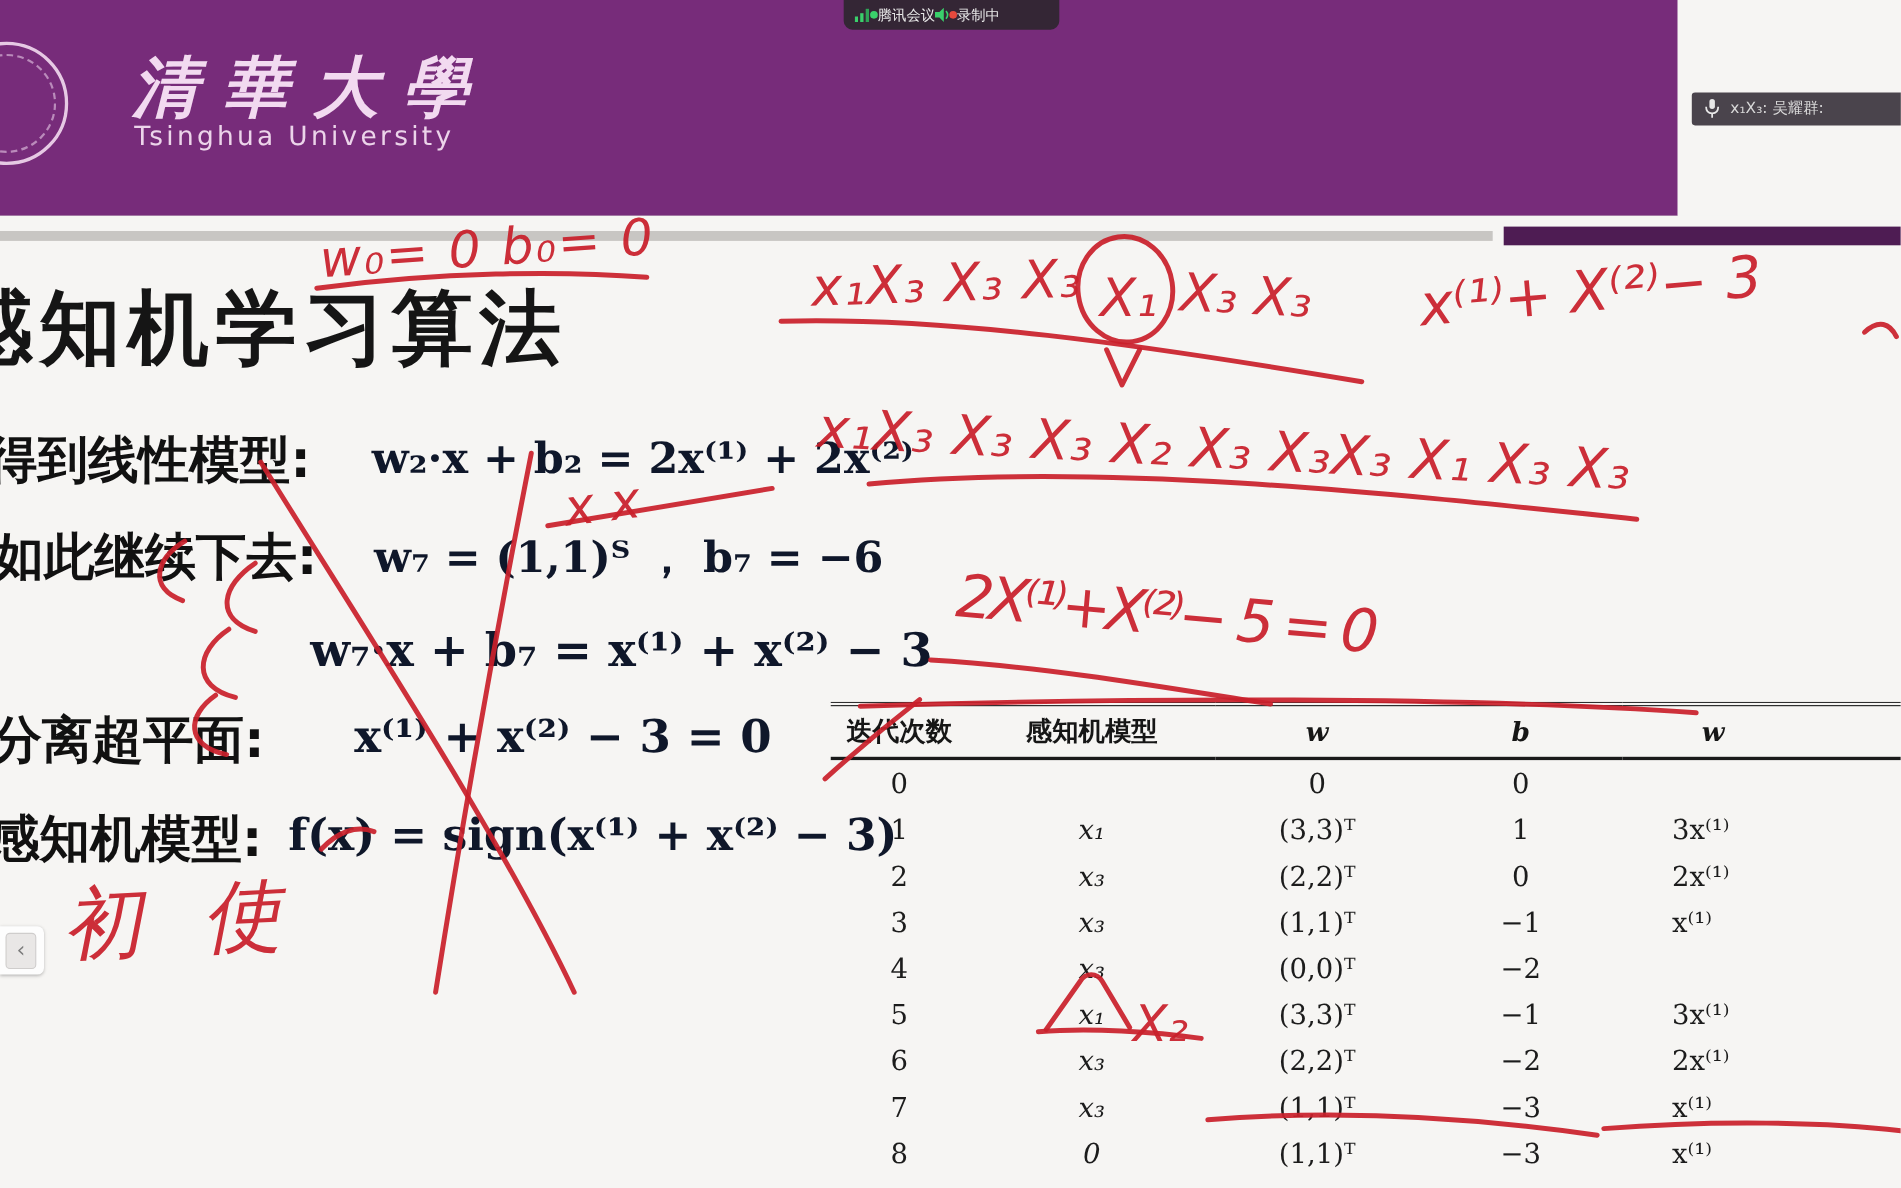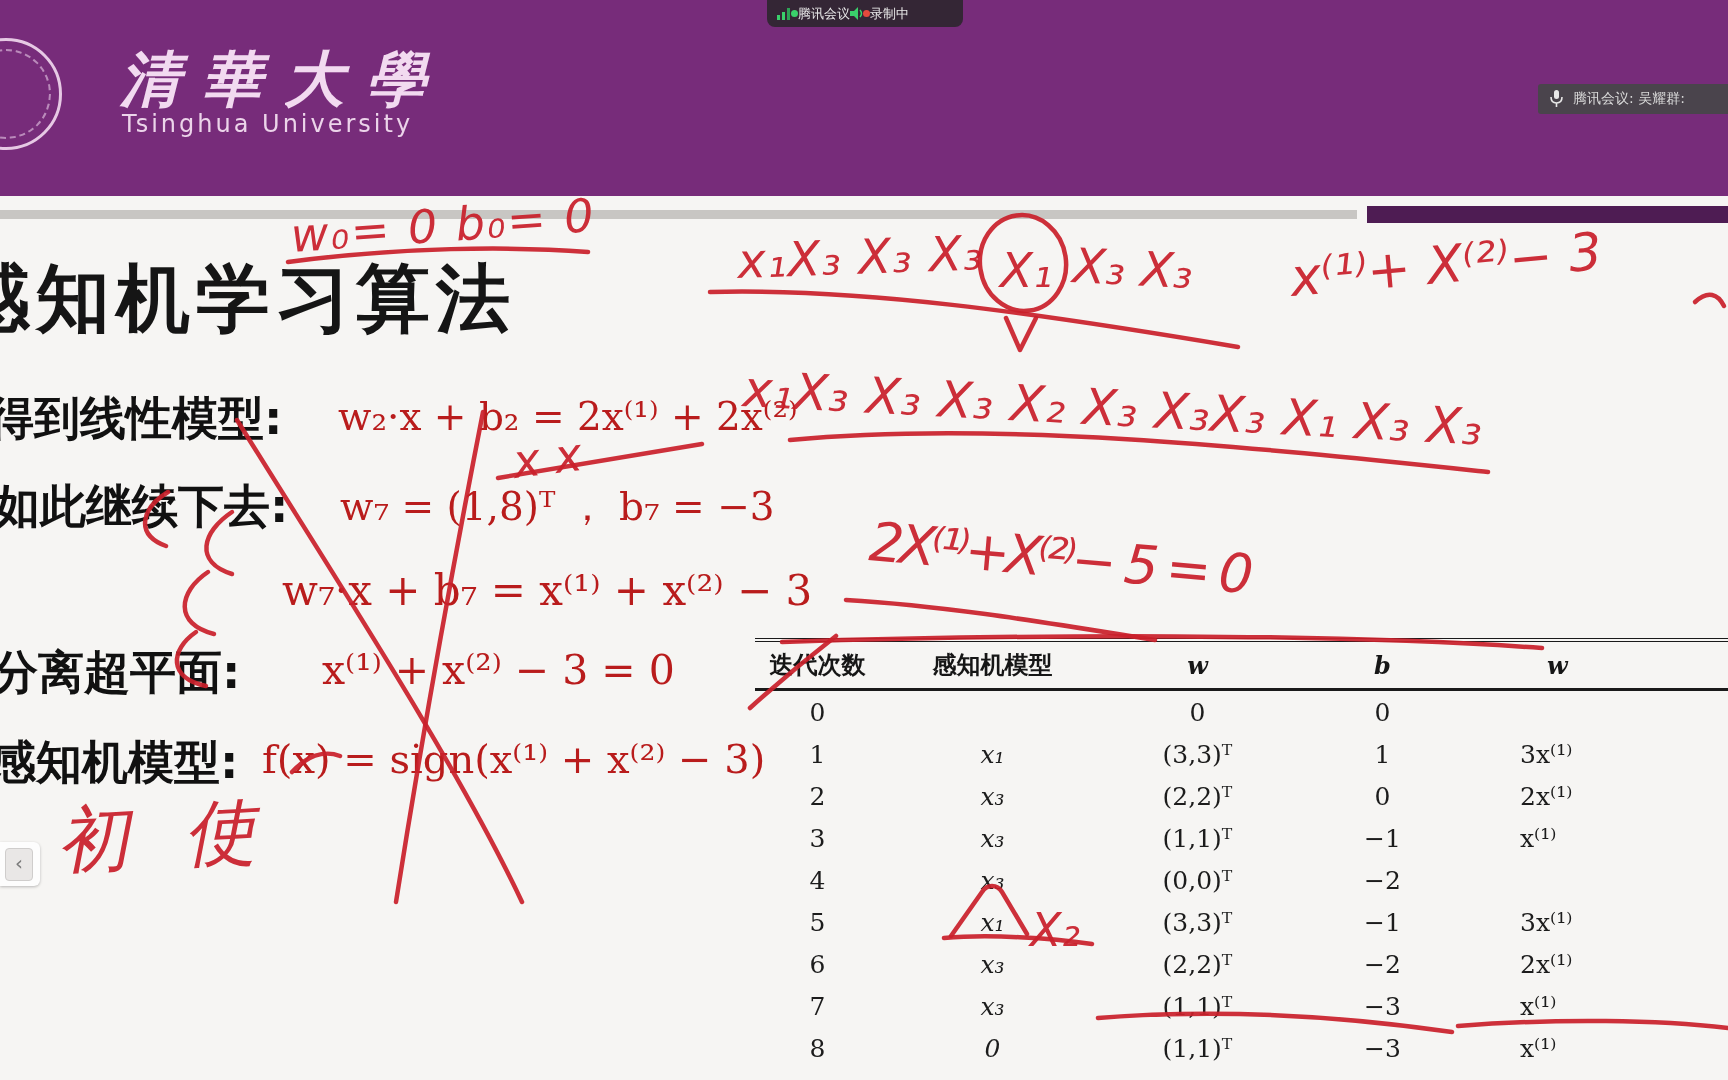--- a/index.html
+++ b/index.html
@@ -1,19 +1,19 @@
 <!DOCTYPE html>
 <html><head>
 <meta charset="utf-8">
 <style>
   html,body{margin:0;padding:0;}
   body{width:1728px;height:1080px;overflow:hidden;position:relative;
        background:#f6f5f3;font-family:"DejaVu Sans",sans-serif;}
   
-  .hdr{position:absolute;left:0;top:0;width:1728px;height:196px;background:#772c7a;
+  .hdr{position:absolute;left:0;top:0;width:1525px;height:196px;background:#772c7a;
        border-bottom:3px solid #5a2060;overflow:hidden;}
   .seal{position:absolute;left:-50px;top:38px;width:106px;height:106px;border-radius:50%;
         border:3px solid rgba(242,218,240,.9);}
   .seal-in{position:absolute;left:-39px;top:49px;width:86px;height:86px;border-radius:50%;
         border:2px dashed rgba(242,218,240,.55);}
   .uni-cn{position:absolute;left:120px;top:40px;font-size:60px;color:#f2daf0;
         font-family:"DejaVu Serif",serif;font-style:italic;font-weight:bold;letter-spacing:22px;}
   .uni-en{position:absolute;left:122px;top:110px;font-size:24px;color:#ecd4ea;letter-spacing:3px;}
   
   .pill{position:absolute;left:767px;top:0;width:196px;height:27px;box-sizing:border-box;
@@ -25,21 +25,21 @@
   .speak{position:absolute;left:1538px;top:84px;width:200px;height:30px;background:#4a444c;
         border-radius:3px;display:flex;align-items:center;gap:10px;padding-left:12px;
         font-size:14px;color:#d9d9d9;z-index:5;}
   
   .slide{position:absolute;left:0;top:196px;width:1728px;height:884px;background:#f6f5f3;}
   .scrollbar{position:absolute;left:0;top:210px;width:1357px;height:9px;background:#c8c6c3;}
   .darkbar{position:absolute;left:1367px;top:206px;width:361px;height:17px;background:#4e1c53;}
   .stitle{position:absolute;left:-44px;top:250px;font-size:74px;font-weight:700;color:#151515;
         letter-spacing:6px;white-space:nowrap;}
   .lbl{position:absolute;font-size:46px;font-weight:700;color:#111;white-space:nowrap;}
-  .frm{position:absolute;font-size:39px;font-weight:400;color:#b91c1c;white-space:nowrap;
+  .frm{position:absolute;font-size:39px;font-weight:700;color:#0f172a;white-space:nowrap;
         font-family:"DejaVu Serif",serif;}
   
   .tblwrap{position:absolute;left:755px;top:638px;width:973px;height:442px;overflow:hidden;}
   table.itab{border-collapse:collapse;width:1060px;border-top:4px double #1a1a1a;table-layout:fixed;}
   table.itab th{font-family:"DejaVu Serif",serif;font-size:24px;font-weight:700;color:#161616;
         border-bottom:3px solid #1a1a1a;height:46px;text-align:center;padding:0;}
   table.itab th.c4h{text-align:left;padding-left:72px;}
   table.itab td{font-family:"DejaVu Serif",serif;font-size:25px;color:#1c1c1c;height:42px;
         text-align:center;padding:0;}
   table.itab td.c1{font-style:italic;}
@@ -81,34 +81,34 @@
   <span class="dot r"></span>
   <span>录制中</span>
 </div>
 
 <div class="speak">
   <svg width="13" height="18" viewBox="0 0 13 18">
     <rect x="4" y="0" width="5" height="9" rx="2.5" fill="#e8e8e8"></rect>
     <path d="M1,7 q0,6 5.5,6 q5.5,0 5.5,-6" stroke="#e8e8e8" stroke-width="1.6" fill="none"></path>
     <line x1="6.5" y1="13" x2="6.5" y2="17" stroke="#e8e8e8" stroke-width="1.6"></line>
   </svg>
-  <span>腾讯会议: 吴耀群:</span>
+  <span>x₁X₃: 吴耀群:</span>
 </div>
 
 <div class="slide"></div>
 <div class="scrollbar"></div>
 <div class="darkbar"></div>
 
 <div class="stitle">感知机学习算法</div>
 
 <div class="lbl" style="left:-12px;top:388px;">得到线性模型:</div>
 <div class="frm" style="left:338px;top:394px;">w₂·x + b₂ = 2x⁽¹⁾ + 2x⁽²⁾</div>
 
 <div class="lbl" style="left:-6px;top:476px;">如此继续下去:</div>
-<div class="frm" style="left:340px;top:480px;">w₇ = (1,8)ᵀ ，  b₇ = −3</div>
+<div class="frm" style="left:340px;top:480px;">w₇ = (1,1)ᵀ ，  b₇ = −6</div>
 
 <div class="frm" style="left:282px;top:566px;font-size:42px;">w₇·x + b₇ = x⁽¹⁾ + x⁽²⁾ − 3</div>
 
 <div class="lbl" style="left:-8px;top:642px;">分离超平面:</div>
 <div class="frm" style="left:322px;top:646px;font-size:41px;text-align:center;">x⁽¹⁾ + x⁽²⁾ − 3 = 0</div>
 
 <div class="lbl" style="left:-10px;top:732px;">感知机模型:</div>
 <div class="frm" style="left:262px;top:736px;font-size:40px;">f(x) = sign(x⁽¹⁾ + x⁽²⁾ − 3)</div>
 
 <div class="tblwrap">

